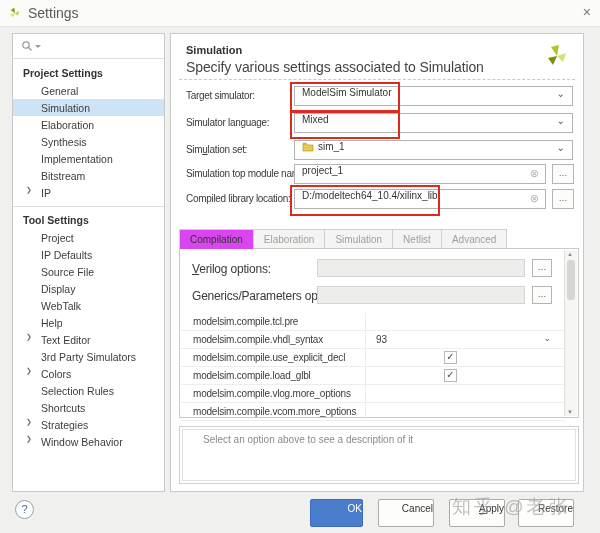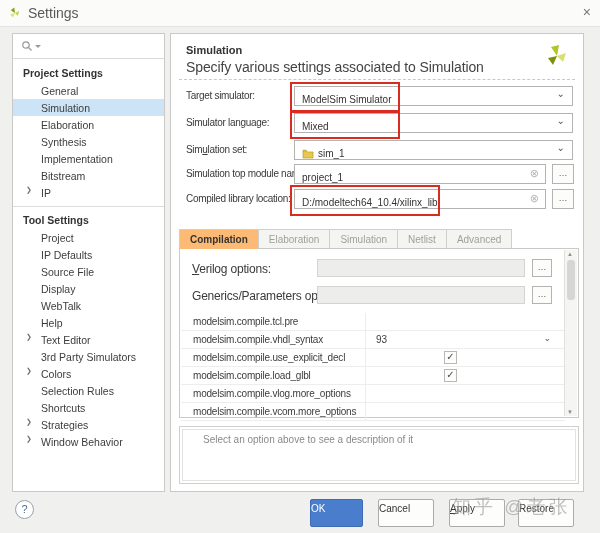--- a/index.html
+++ b/index.html
@@ -28,35 +28,35 @@
         border:1px solid #c9c9c7;box-sizing:border-box}
   .m-title{position:absolute;left:15px;top:10px;font-size:11px;font-weight:bold;color:#333}
   .m-sub{position:absolute;left:15px;top:25px;font-size:14px;color:#444;letter-spacing:-0.1px}
   .m-logo{position:absolute;right:10px;top:6px}
   .dashed{position:absolute;left:8px;right:8px;top:45px;border-top:1px dashed #c8c8c6}
   .frow{position:absolute;left:0;width:100%;height:20px}
   .flabel{position:absolute;left:15px;top:4px;font-size:10px;color:#3a3a3a;
           letter-spacing:-0.3px;white-space:nowrap}
   .mn{text-decoration:underline}
   .dropdown,.tfield{position:absolute;left:123px;height:20px;background:#fff;
-          border:1px solid #b3b3b1;box-sizing:border-box;display:flex;align-items:flex-end;font-size:10px}
+          border:1px solid #b3b3b1;box-sizing:border-box;display:flex;align-items:flex-start;font-size:10px}
   .dropdown{width:279px}
   .tfield{width:252px}
   .dval{margin-left:7px;color:#333;white-space:nowrap;display:flex;align-items:center;gap:4px}
   .chev{position:absolute;right:7px;top:1px;font-size:10px;color:#555}
   .clear{position:absolute;right:6px;top:3px;font-size:11px;line-height:11px;color:#b5b5b3}
   .dots{position:absolute;left:381px;width:22px;height:20px;border:1px solid #b3b3b1;background:#fcfcfb;
         box-sizing:border-box;text-align:center;font-size:9px;color:#555;line-height:16px}
   .redbox{position:absolute;border:2px solid #d92b1f;background:transparent;z-index:5}
   
   .tabbar{position:absolute;left:8px;top:192px;right:8px;height:22px;display:flex;align-items:flex-end;
           border-bottom:1px solid #cfcfcd}
   .tab{font-size:10px;color:#9f9f9d;background:#f4f4f2;border:1px solid #cfcfcd;border-bottom:none;
        padding:4px 10px 3px 10px;margin-right:-1px;box-sizing:border-box}
-  .tab.active{background:#fdba74;color:#333;font-weight:bold;position:relative;z-index:2;
+  .tab.active{background:#d946ef;color:#333;font-weight:normal;position:relative;z-index:2;
               margin-bottom:-1px;padding-bottom:4px}
   
   .inner{position:absolute;left:8px;top:214px;width:400px;height:170px;border:1px solid #c9c9c7;
          box-sizing:border-box;background:#fff}
   .irow{position:absolute;left:0;width:100%;height:18px}
   .ilabel{position:absolute;left:12px;top:3px;font-size:12px;color:#3a3a3a;letter-spacing:-0.2px;white-space:nowrap}
   .ifield{position:absolute;left:137px;width:208px;height:18px;background:#ededeb;
           border:1px solid #d4d4d2;box-sizing:border-box}
   .idots{position:absolute;left:352px;width:20px;height:18px;border:1px solid #b3b3b1;background:#fcfcfb;
          box-sizing:border-box;text-align:center;font-size:9px;color:#555;line-height:14px}
@@ -74,21 +74,21 @@
   .vscroll .thumb{position:absolute;left:2px;top:10px;width:8px;height:40px;background:#d6d6d4;border-radius:3px}
   
   .descbox{position:absolute;left:8px;top:392px;width:400px;height:58px;border:1px solid #cfcfcd;
            box-sizing:border-box;padding:2px}
   .descinner{width:100%;height:100%;border:1px solid #e2e2e0;box-sizing:border-box;
              font-size:10px;color:#8a8a88;padding:4px 20px}
   
   .helpbtn{position:absolute;left:15px;top:500px;width:17px;height:17px;border:1px solid #93a2b2;
            border-radius:50%;text-align:center;font-size:11px;color:#4e6e92;line-height:16px;background:#fff}
   .btn{position:absolute;top:499px;height:28px;box-sizing:border-box;border:1px solid #ababab;
-       background:#fdfdfc;font-size:10px;color:#333;text-align:left;line-height:18px;border-radius:2px}
+       background:#fdfdfc;font-size:10px;color:#333;text-align:right;line-height:18px;border-radius:2px}
   .btn.primary{background:#4a7dcc;border-color:#3d6cb5;color:#fff}
   .watermark{position:absolute;left:452px;top:494px;font-size:19px;color:#8e8e8e;opacity:0.55;
              letter-spacing:3px;z-index:10;pointer-events:none;white-space:nowrap;
              text-shadow:0 0 2px #ffffff}
 </style>
 </head>
 <body>
 
 <div class="titlebar">
   <svg width="14" height="14" viewBox="0 0 20 20" style="margin-left:8px">

